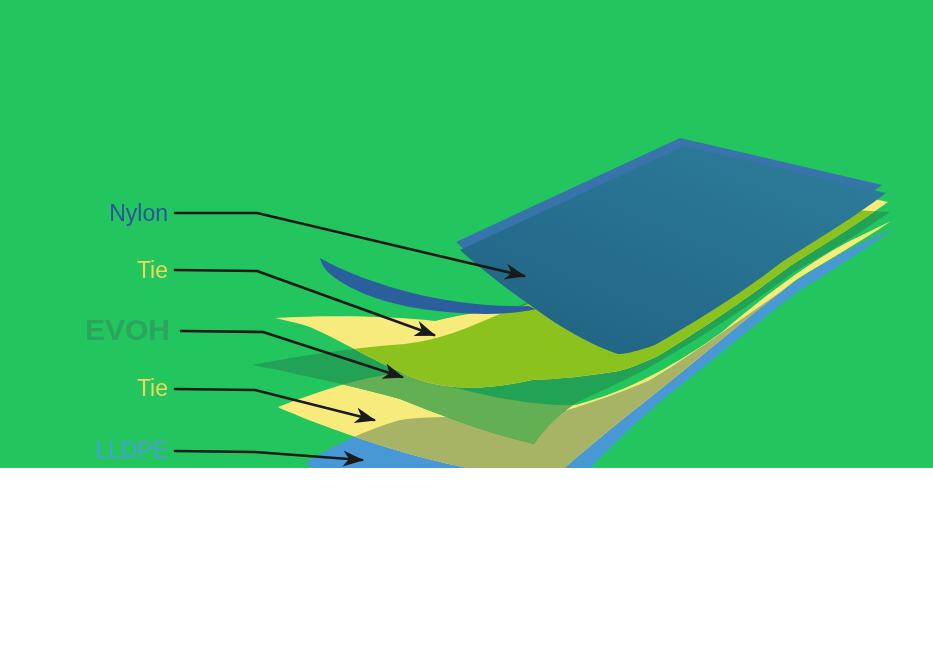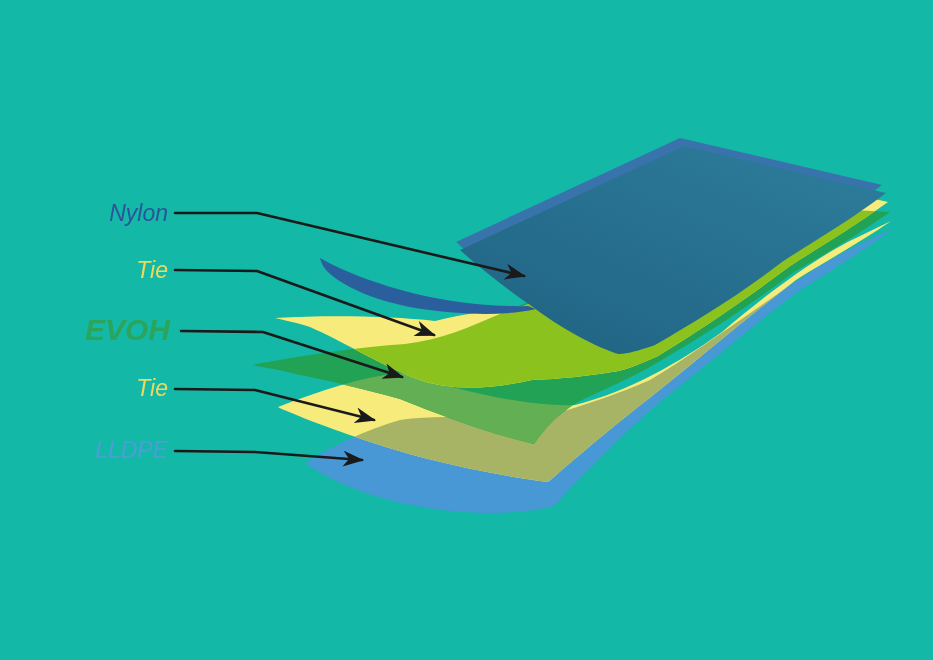--- a/index.html
+++ b/index.html
@@ -1,23 +1,22 @@
 <!DOCTYPE html>
 <html><head>
 <meta charset="utf-8">
 <style>
   html, body { margin: 0; padding: 0; background: #ffffff; }
   .stage {
     position: relative;
     width: 933px;
-    height: 660px;
-    background: #14b8a6;
+    height: 468px;
+    background: #22c55e;
     font-family: "Liberation Sans", sans-serif;
     overflow: hidden;
-    font-style: italic;
   }
   svg { display: block; }
   text.layer-label {
     font-family: "Liberation Sans", sans-serif;
     font-size: 23px;
     font-weight: 400;
   }
   text.layer-label.big {
     font-size: 30px;
     font-weight: 700;

